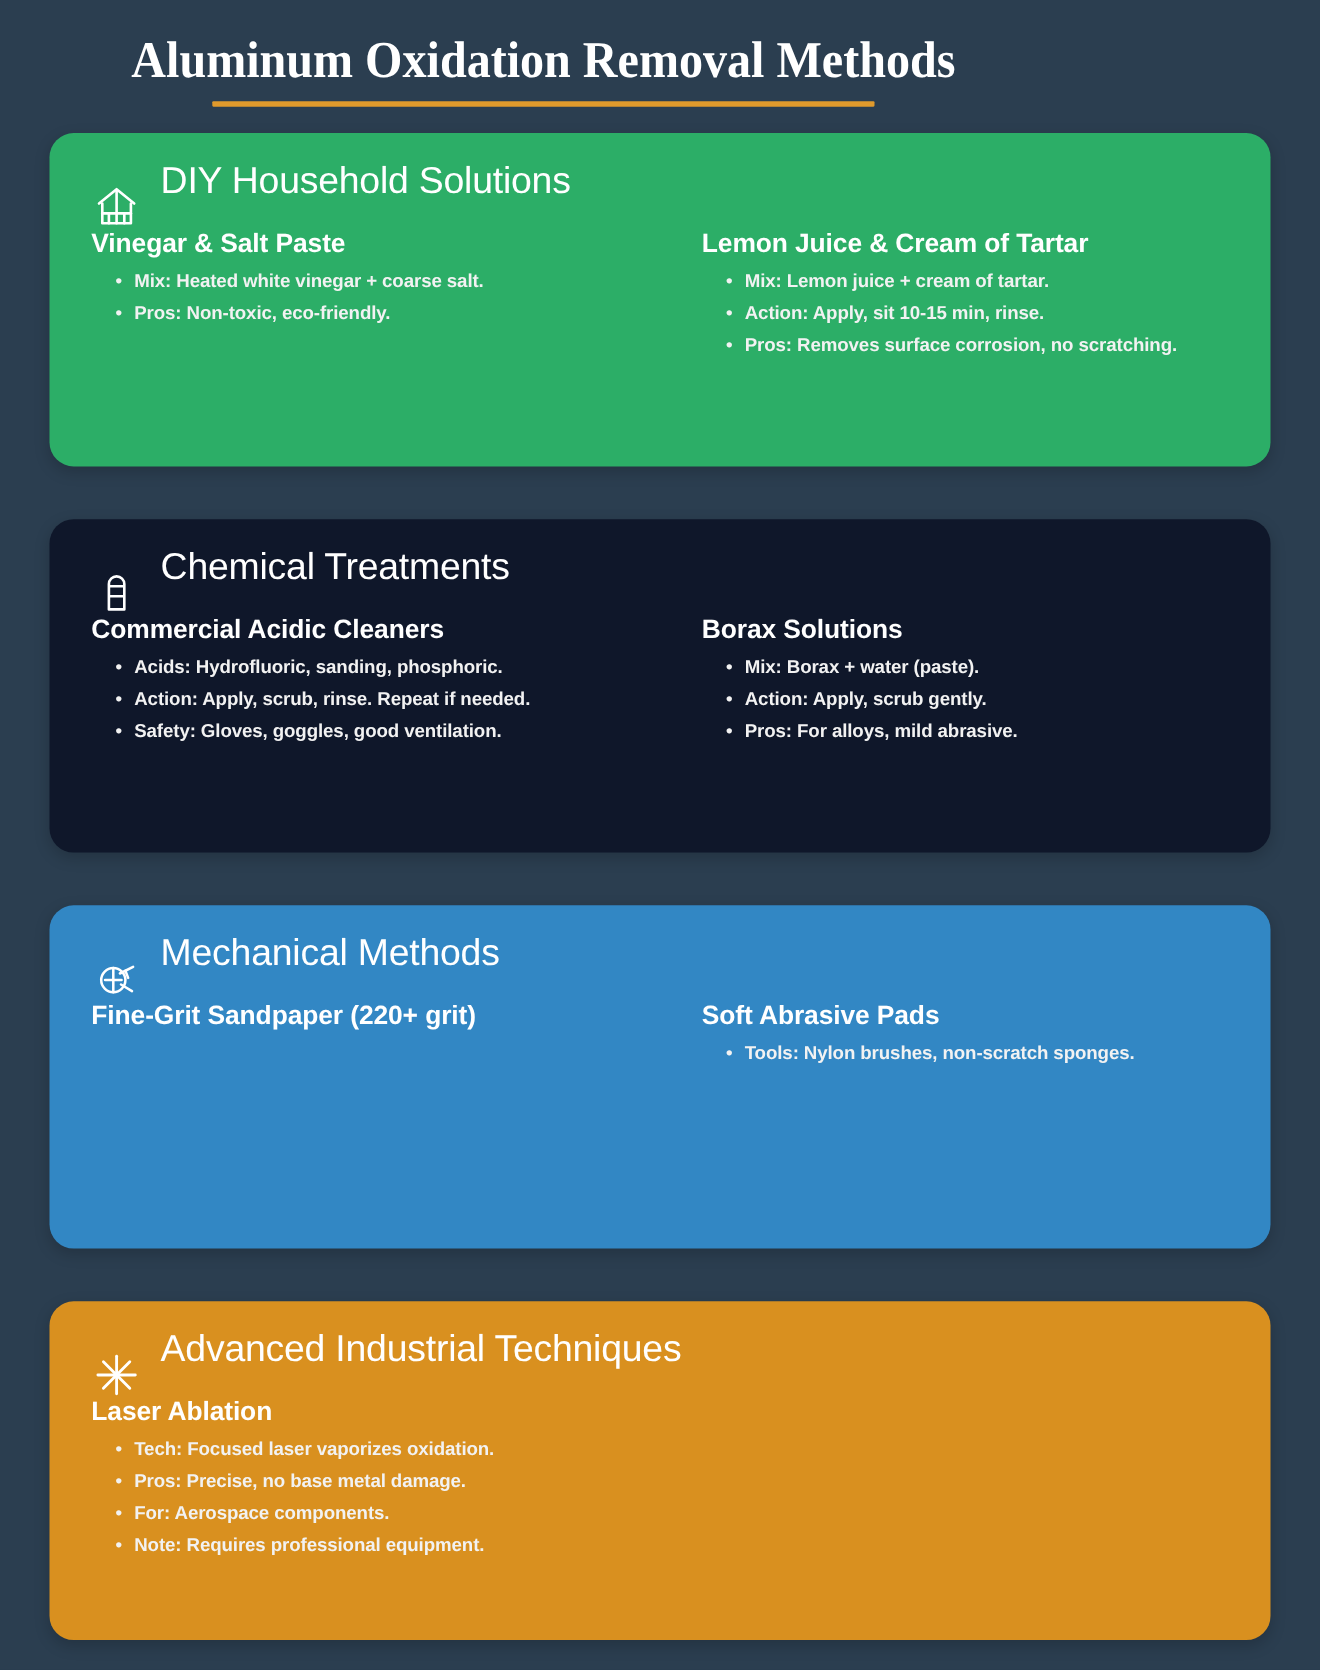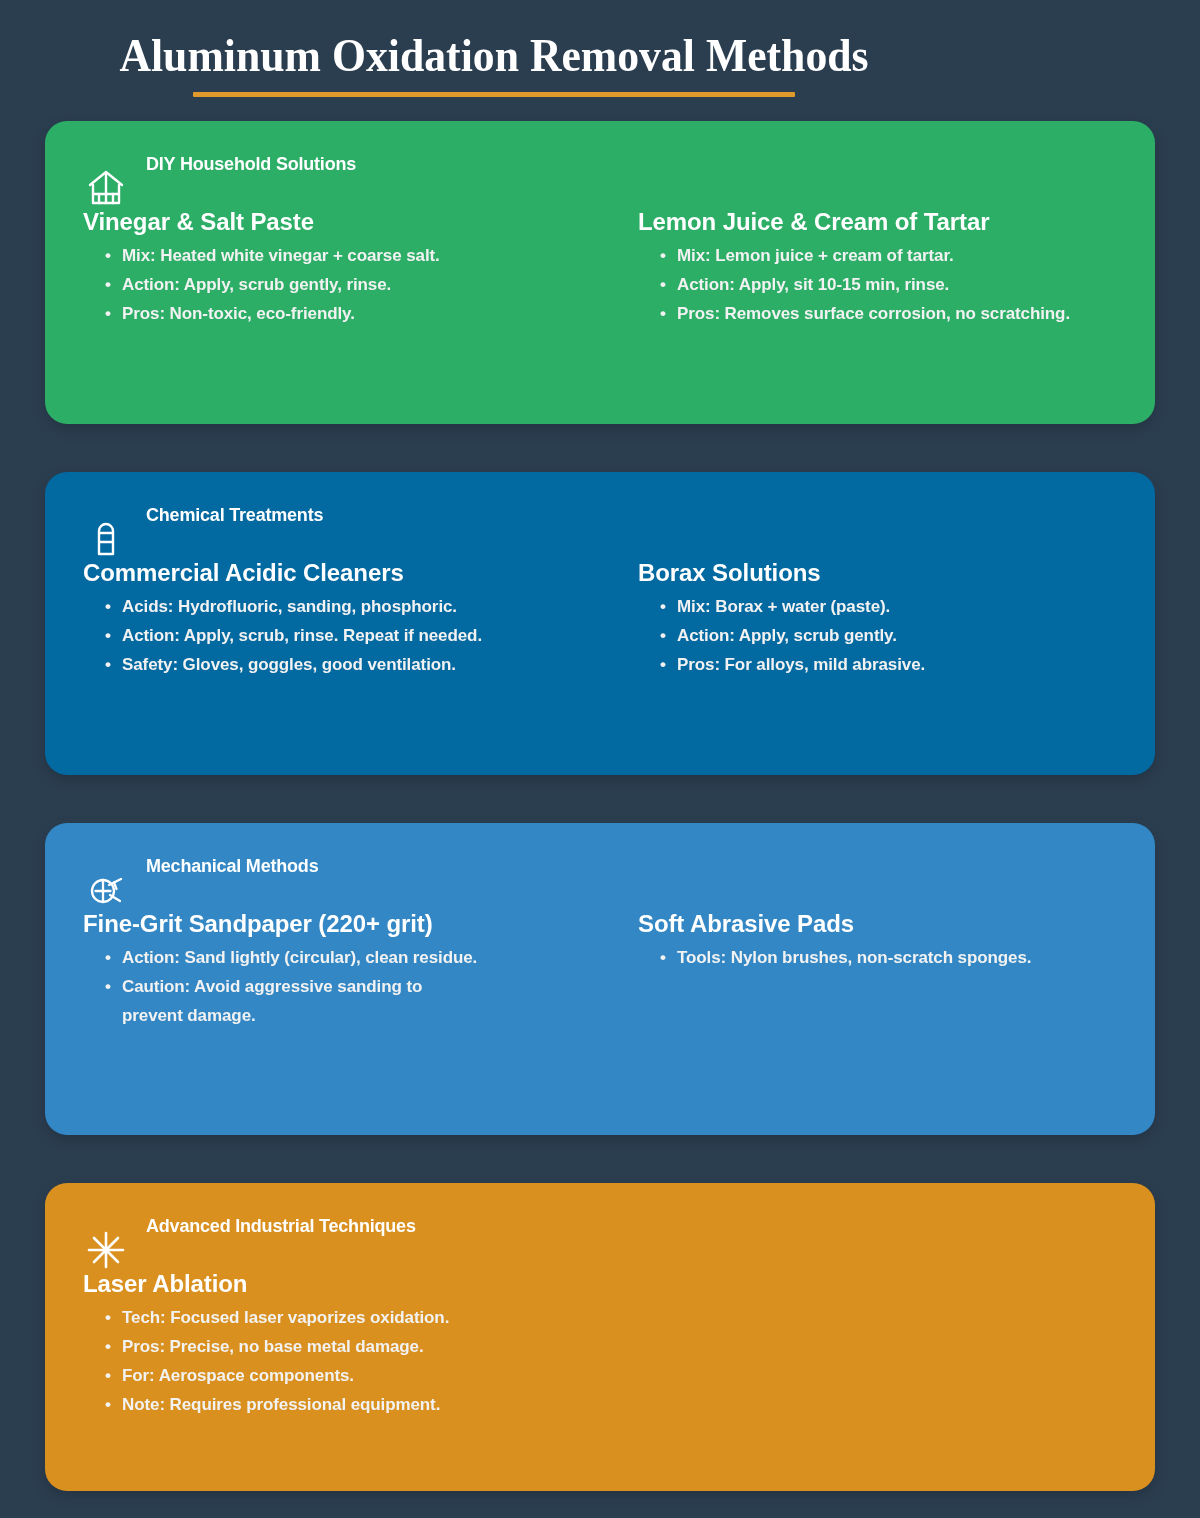--- a/index.html
+++ b/index.html
@@ -48,21 +48,21 @@
     position: relative;
     margin: 0 auto 48px auto;
     width: 1110px;
     border-radius: 22px;
     box-sizing: border-box;
     padding: 26px 38px 30px 38px;
     color: #ffffff;
     box-shadow: 0 5px 14px rgba(0,0,0,0.18);
   }
   .card-green  { background: #2cae67; height: 303px; }
-  .card-red    { background: #0369a1; height: 303px; }
+  .card-red    { background: #0f172a; height: 303px; }
   .card-blue   { background: #3287c4; height: 312px; }
   .card-orange { background: #d9901f; height: 308px; margin-bottom: 38px; }
 
   .card-head {
     display: flex;
     align-items: flex-start;
     height: 54px;
     position: relative;
   }
   .card-icon {
@@ -70,22 +70,22 @@
     left: 0px;
     top: 18px;
     width: 46px;
     height: 46px;
     display: flex;
     align-items: center;
     justify-content: center;
   }
   .card-icon svg { display: block; }
   .card-title {
-    font-size: 18px;
-    font-weight: bold;
+    font-size: 34px;
+    font-weight: normal;
     line-height: 34px;
     color: #ffffff;
     margin: 0;
     padding-left: 63px;
     letter-spacing: -0.2px;
   }
 
   .columns {
     display: flex;
     margin-top: 8px;
@@ -150,21 +150,20 @@
           <path d="M8 27 L34 27"></path>
         </svg>
       </span>
       <h2 class="card-title">DIY Household Solutions</h2>
     </div>
     <div class="columns">
       <div class="col col-left">
         <h3 class="sub-title">Vinegar &amp; Salt Paste</h3>
         <ul class="bullets">
           <li>Mix: Heated white vinegar + coarse salt.</li>
-          <li>Action: Apply, scrub gently, rinse.</li>
           <li>Pros: Non-toxic, eco-friendly.</li>
         </ul>
       </div>
       <div class="col col-right">
         <h3 class="sub-title">Lemon Juice &amp; Cream of Tartar</h3>
         <ul class="bullets">
           <li>Mix: Lemon juice + cream of tartar.</li>
           <li>Action: Apply, sit 10-15 min, rinse.</li>
           <li>Pros: Removes surface corrosion, no scratching.</li>
         </ul>
@@ -213,24 +212,20 @@
           <path d="M23 15 L35 9"></path>
           <path d="M24 25 L34 31"></path>
           <path d="M28 12.5 L30.5 19"></path>
         </svg>
       </span>
       <h2 class="card-title">Mechanical Methods</h2>
     </div>
     <div class="columns">
       <div class="col col-left">
         <h3 class="sub-title">Fine-Grit Sandpaper (220+ grit)</h3>
-        <ul class="bullets">
-          <li>Action: Sand lightly (circular), clean residue.</li>
-          <li style="max-width:330px;">Caution: Avoid aggressive sanding to prevent damage.</li>
-        </ul>
       </div>
       <div class="col col-right">
         <h3 class="sub-title">Soft Abrasive Pads</h3>
         <ul class="bullets">
           <li>Tools: Nylon brushes, non-scratch sponges.</li>
         </ul>
       </div>
     </div>
   </section>
 

